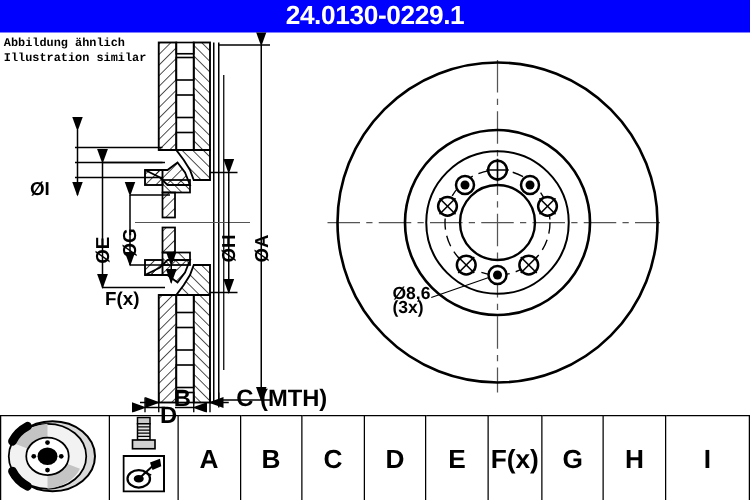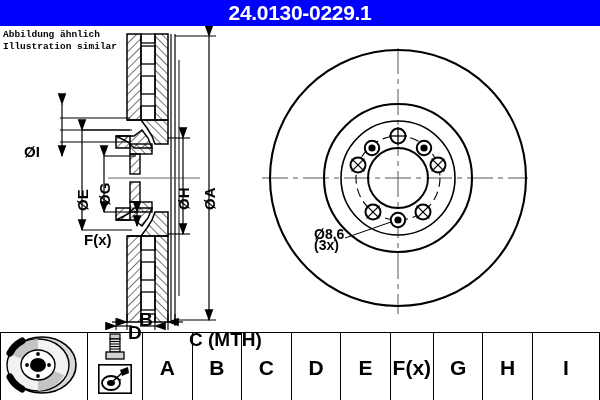--- a/index.html
+++ b/index.html
@@ -294,21 +294,21 @@
     <span class="dimlabel rot" style="left:96px; top:180px;">ØG</span>
 
     <span class="dimlabel rot" style="left:175px; top:184px;">ØH</span>
 
     <span class="dimlabel rot" style="left:201px; top:184px;">ØA</span>
 
     <span class="dimlabel" style="left:84px; top:205px;">F(x)</span>
 
     <span class="dimlabel" style="left:139px; top:283px; font-size:19px;">B</span>
 
-    <span class="dimlabel" style="left:189px; top:283px; font-size:19px;margin-top:20px;">C (MTH)</span>
+    <span class="dimlabel" style="left:189px; top:283px; font-size:19px;">C (MTH)</span>
 
     <span class="dimlabel" style="left:128px; top:296px; font-size:19px;">D</span>
 
     <div class="small-note" style="left:314px; top:203px;">
       <div>Ø8,6</div>
       <div>(3x)</div>
     </div>
   </div>
 
   <table id="spec-table">

